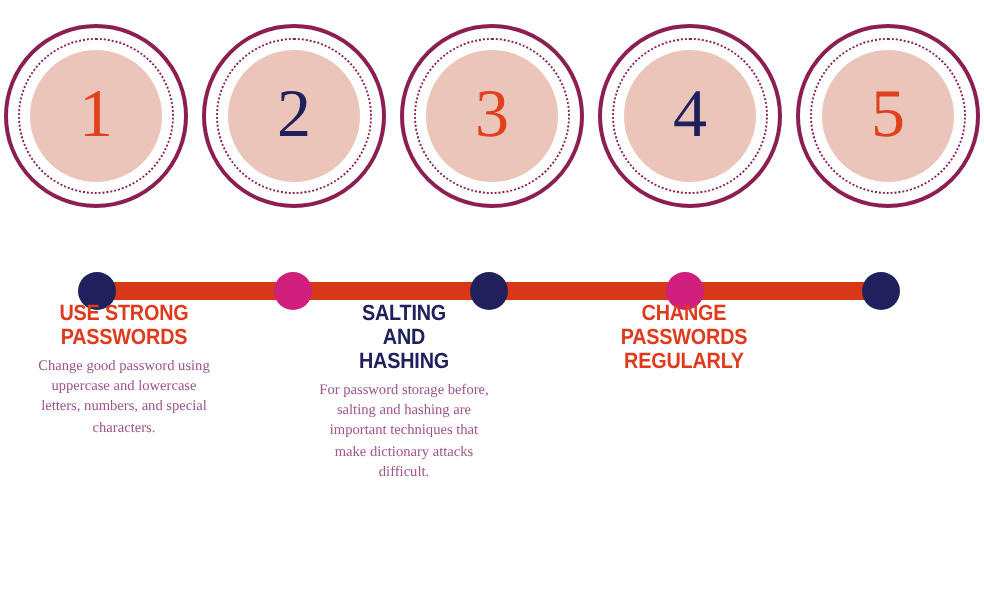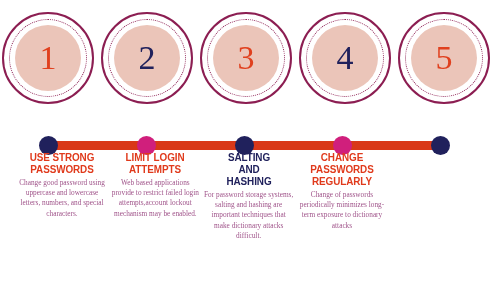--- a/index.html
+++ b/index.html
@@ -206,35 +206,29 @@
 
   <div class="columns">
 
     <div class="column">
       <h3 class="col-heading head-red">USE STRONG
 PASSWORDS</h3>
       <p class="col-body">Change good password using uppercase and lowercase letters, numbers, and special characters.</p>
     </div>
 
 
-    <div class="column">
-      <h3 class="col-heading head-red">LIMIT LOGIN
-ATTEMPTS</h3>
-      <p class="col-body">Web based applications provide to restrict failed login attempts,account lockout mechanism may be enabled.</p>
-    </div>
 
     <div class="column">
       <h3 class="col-heading head-navy">SALTING
 AND
 HASHING</h3>
-      <p class="col-body">For password storage systems, salting and hashing are important techniques that make dictionary attacks difficult.</p>
+      <p class="col-body">For password storage before, salting and hashing are important techniques that make dictionary attacks difficult.</p>
     </div>
 
     <div class="column">
       <h3 class="col-heading head-red">CHANGE
 PASSWORDS
 REGULARLY</h3>
-      <p class="col-body">Change of passwords periodically minimizes long-term exposure to dictionary attacks</p>
     </div>
 
   </div>
 
 </div>
 
 </body></html>

